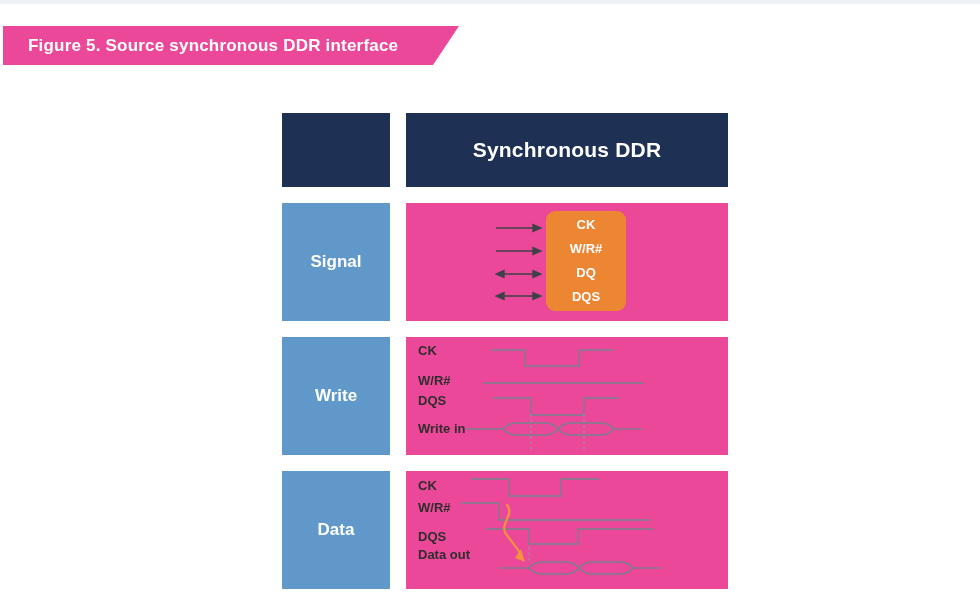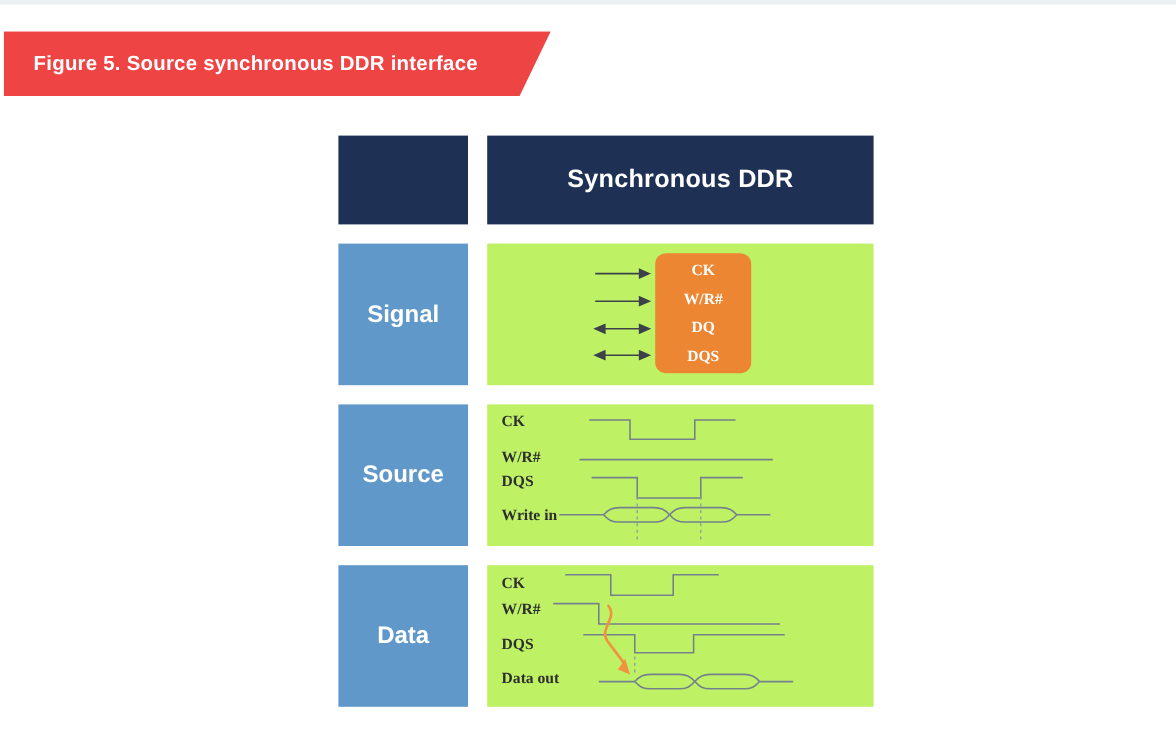--- a/index.html
+++ b/index.html
@@ -2,35 +2,35 @@
 <html><head>
 <meta charset="utf-8">
 <style>
   * { margin:0; padding:0; box-sizing:border-box; }
   html,body { width:980px; height:613px; background:#ffffff; overflow:hidden;
               font-family:"Liberation Sans","DejaVu Sans",sans-serif; }
   .page { position:relative; width:980px; height:613px; background:#ffffff; }
   .top-strip { position:absolute; left:0; top:0; width:980px; height:4px; background:#eef1f4; }
 
   
-  .banner { position:absolute; left:3px; top:26px; width:456px; height:54px;
-            background:#ef4444; display:flex; align-items:center; padding-left:25px;
+  .banner { position:absolute; left:3px; top:26px; width:456px; height:39px;
+            background:#ec4899; display:flex; align-items:center; padding-left:25px;
             clip-path:polygon(0 0, 100% 0, calc(100% - 26px) 100%, 0 100%); }
   .banner-text { color:#ffffff; font-size:17px; font-weight:bold; letter-spacing:.2px; }
 
   
   .tbl { position:absolute; left:282px; top:113px; display:grid;
          grid-template-columns:108px 322px; grid-template-rows:74px 118px 118px 118px;
          column-gap:8px; row-gap:9px;gap:16px; }
   .cell-navy { background:#1e3155; }
   .cell-label { background:#6098ca; display:flex; align-items:center; justify-content:center; }
-  .cell-label span { color:#ffffff; font-size:20px; font-weight:bold; }
+  .cell-label span { color:#ffffff; font-size:17px; font-weight:bold; }
   .cell-header { background:#1e3155; display:flex; align-items:center; justify-content:center; }
   .cell-header span { color:#ffffff; font-size:21px; font-weight:bold; letter-spacing:.2px; }
-  .cell-body { background:#bef264; position:relative;font-family:Liberation Serif, serif; }
+  .cell-body { background:#ec4899; position:relative; }
 
   .wave-label { position:absolute; left:12px; font-size:13px; font-weight:bold; color:#2e2e2e; }
   .wave-svg { position:absolute; left:0; top:0; }
 
   
   .sig-box { position:absolute; left:140px; top:8px; width:80px; height:100px;
              background:#ed8633; border-radius:9px; display:flex; flex-direction:column;
              align-items:center; justify-content:center; }
   .sig-box div { color:#ffffff; font-size:13px; font-weight:bold; line-height:24px; text-align:center; }
 </style>
@@ -75,21 +75,21 @@
       </svg>
       <div class="sig-box">
         <div>CK</div>
         <div>W/R#</div>
         <div>DQ</div>
         <div>DQS</div>
       </div>
     </div>
 
     <div class="cell-label">
-      <span>Source</span>
+      <span>Write</span>
     </div>
     <div class="cell-body">
       <span class="wave-label" style="top:6px">CK</span>
       <span class="wave-label" style="top:36px">W/R#</span>
       <span class="wave-label" style="top:56px">DQS</span>
       <span class="wave-label" style="top:84px">Write in</span>
       <svg class="wave-svg" width="322" height="118" viewBox="0 0 322 118">
         <g fill="none" stroke="#74818d" stroke-width="1.3">
 
           <polyline points="85,13 119,13 119,29 173,29 173,13 207,13"></polyline>
@@ -110,21 +110,21 @@
       </svg>
     </div>
 
     <div class="cell-label">
       <span>Data</span>
     </div>
     <div class="cell-body">
       <span class="wave-label" style="top:7px">CK</span>
       <span class="wave-label" style="top:29px">W/R#</span>
       <span class="wave-label" style="top:58px">DQS</span>
-      <span class="wave-label" style="top:86px">Data out</span>
+      <span class="wave-label" style="top:76px">Data out</span>
       <svg class="wave-svg" width="322" height="118" viewBox="0 0 322 118">
         <g fill="none" stroke="#74818d" stroke-width="1.3">
 
           <polyline points="65,8 103,8 103,25 155,25 155,8 193,8"></polyline>
 
           <polyline points="55,32 93,32 93,49 244,49"></polyline>
 
           <polyline points="80,58 123,58 123,73 172,73 172,58 248,58"></polyline>
 
           <line x1="93" y1="97" x2="123" y2="97"></line>

